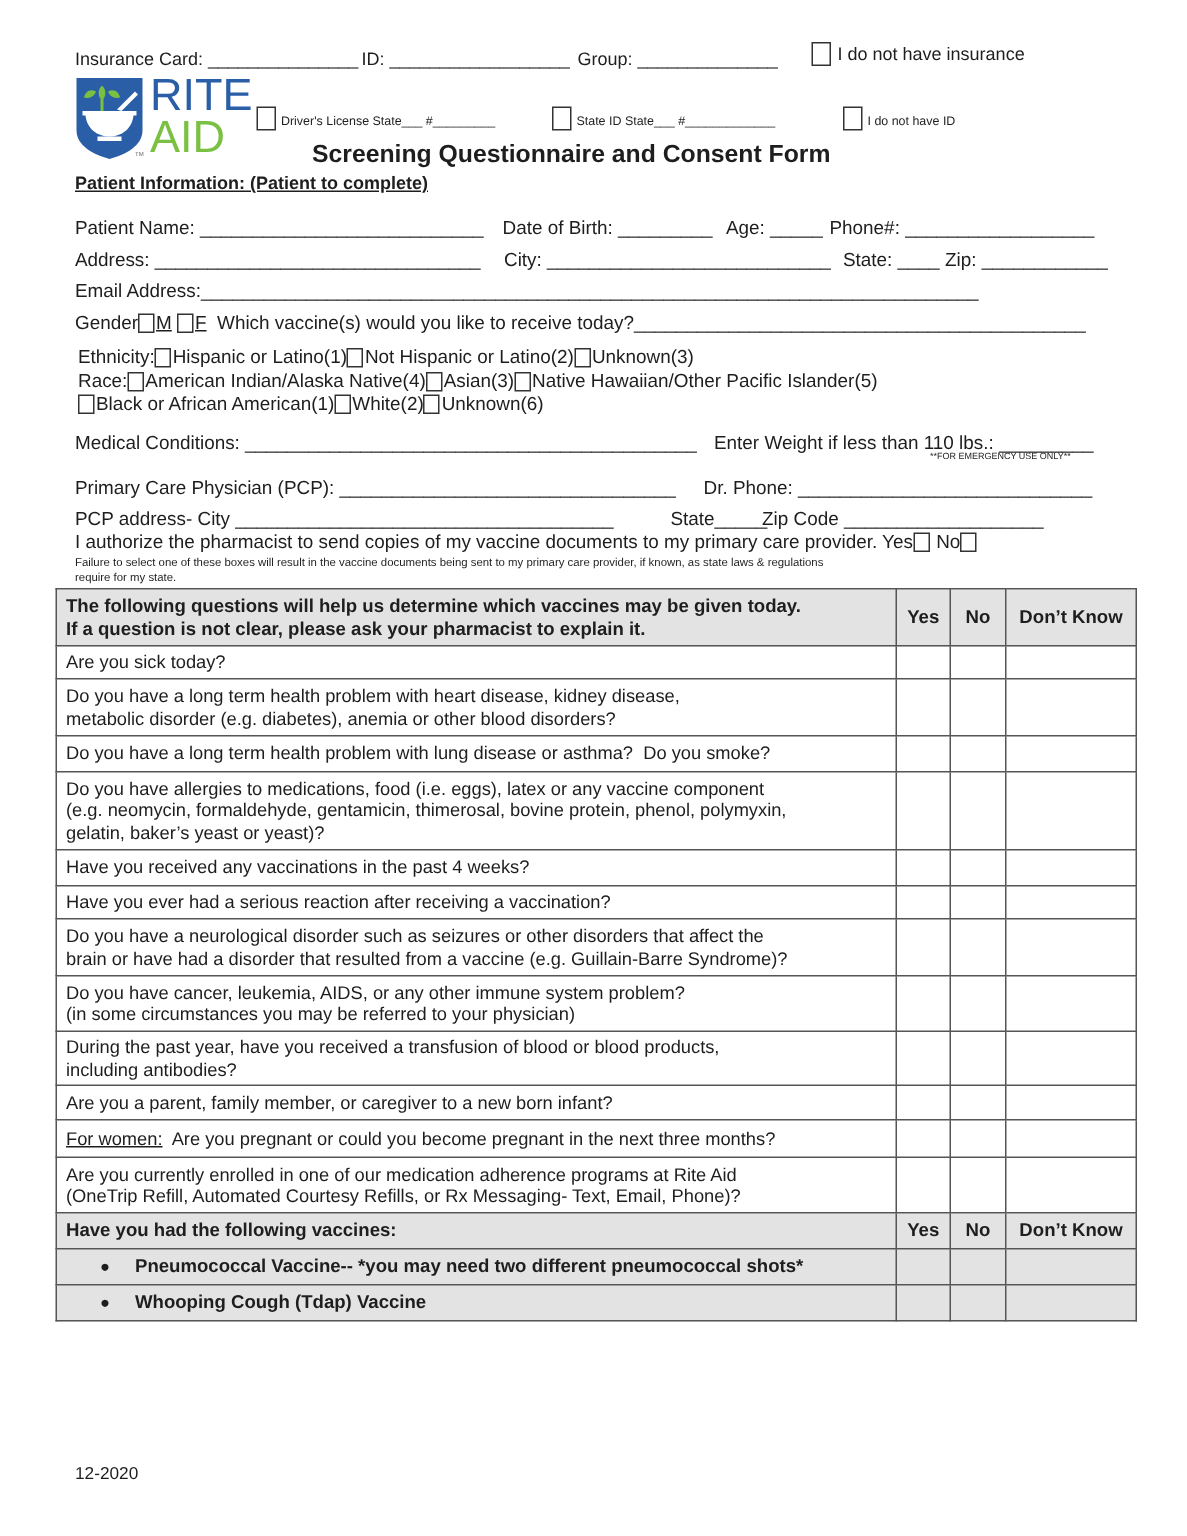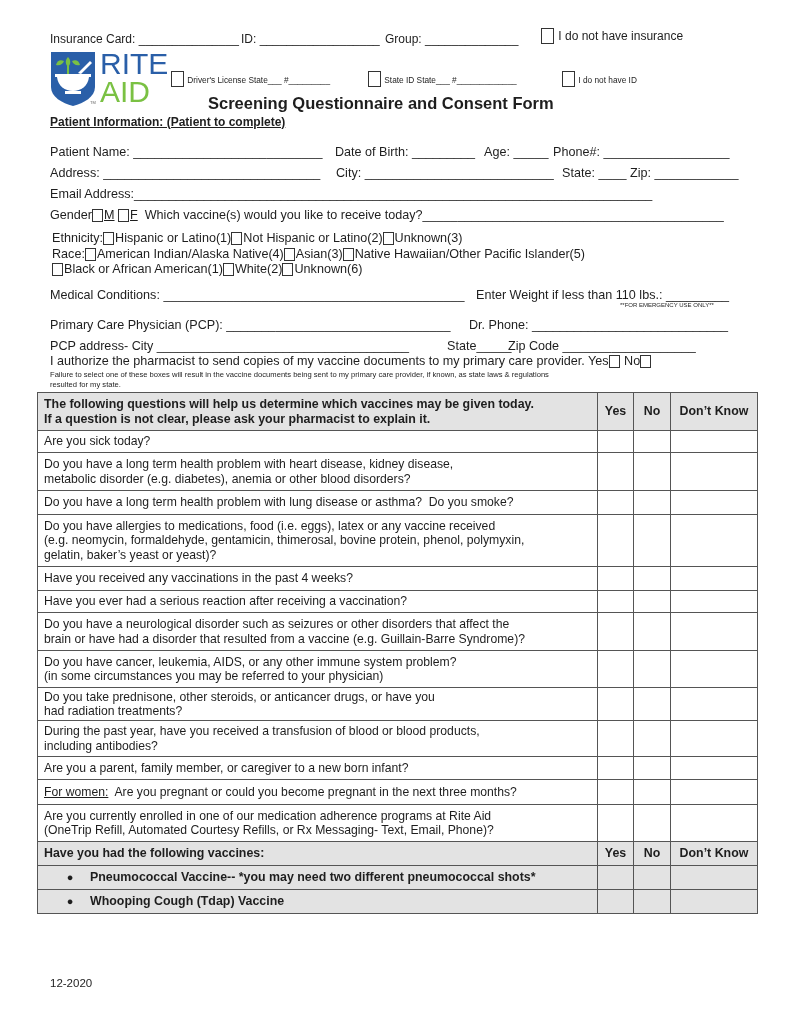--- a/index.html
+++ b/index.html
@@ -119,21 +119,21 @@
 
 <div class="abs t13" style="left:50px; top:339px;">PCP address- City ____________________________________</div>
 <div class="abs t13" style="left:447px; top:339px;">State_____</div>
 <div class="abs t13" style="left:508px; top:339px;">Zip Code ___________________</div>
 
 <div class="abs t13" style="left:50px; top:354px;">
   <span>I authorize the pharmacist to send copies of my vaccine documents to my primary care provider. Yes</span><span class="cb"></span>
   <span>No</span><span class="cb"></span>
 </div>
 <div class="abs" style="left:50px; top:370px; font-size:7.6px;">Failure to select one of these boxes will result in the vaccine documents being sent to my primary care provider, if known, as state laws &amp; regulations</div>
-<div class="abs" style="left:50px; top:380px; font-size:7.6px;">resulted for my state.</div>
+<div class="abs" style="left:50px; top:380px; font-size:7.6px;">require for my state.</div>
 
 <table class="q">
   <colgroup>
     <col style="width:560px">
       <col style="width:36px">
       <col style="width:37px">
       <col style="width:87px">
   </colgroup>
   <tbody id="qbody">
     <tr class="head" style="height:38px;">
@@ -165,21 +165,21 @@
       <tr style="height: 24px;">
         <td>
           <div><span style="white-space: pre;">Do you have a long term health problem with lung disease or asthma?  Do you smoke?</span></div>
         </td>
         <td class="ans"></td>
         <td class="ans"></td>
         <td class="ans"></td>
       </tr>
       <tr style="height: 52px;">
         <td>
-          <div><span style="white-space: pre;">Do you have allergies to medications, food (i.e. eggs), latex or any vaccine received</span></div>
+          <div><span style="white-space: pre;">Do you have allergies to medications, food (i.e. eggs), latex or any vaccine component</span></div>
           <div><span style="white-space: pre;">(e.g. neomycin, formaldehyde, gentamicin, thimerosal, bovine protein, phenol, polymyxin,</span></div>
           <div><span style="white-space: pre;">gelatin, baker’s yeast or yeast)?</span></div>
         </td>
         <td class="ans"></td>
         <td class="ans"></td>
         <td class="ans"></td>
       </tr>
       <tr style="height: 24px;">
         <td>
           <div><span style="white-space: pre;">Have you received any vaccinations in the past 4 weeks?</span></div>
@@ -202,29 +202,20 @@
           <div><span style="white-space: pre;">brain or have had a disorder that resulted from a vaccine (e.g. Guillain-Barre Syndrome)?</span></div>
         </td>
         <td class="ans"></td>
         <td class="ans"></td>
         <td class="ans"></td>
       </tr>
       <tr style="height: 37px;">
         <td>
           <div><span style="white-space: pre;">Do you have cancer, leukemia, AIDS, or any other immune system problem?</span></div>
           <div><span style="white-space: pre;">(in some circumstances you may be referred to your physician)</span></div>
-        </td>
-        <td class="ans"></td>
-        <td class="ans"></td>
-        <td class="ans"></td>
-      </tr>
-      <tr style="height: 33px;">
-        <td>
-          <div><span style="white-space: pre;">Do you take prednisone, other steroids, or anticancer drugs, or have you</span></div>
-          <div><span style="white-space: pre;">had radiation treatments?</span></div>
         </td>
         <td class="ans"></td>
         <td class="ans"></td>
         <td class="ans"></td>
       </tr>
       <tr style="height: 36px;">
         <td>
           <div><span style="white-space: pre;">During the past year, have you received a transfusion of blood or blood products,</span></div>
           <div><span style="white-space: pre;">including antibodies?</span></div>
         </td>

